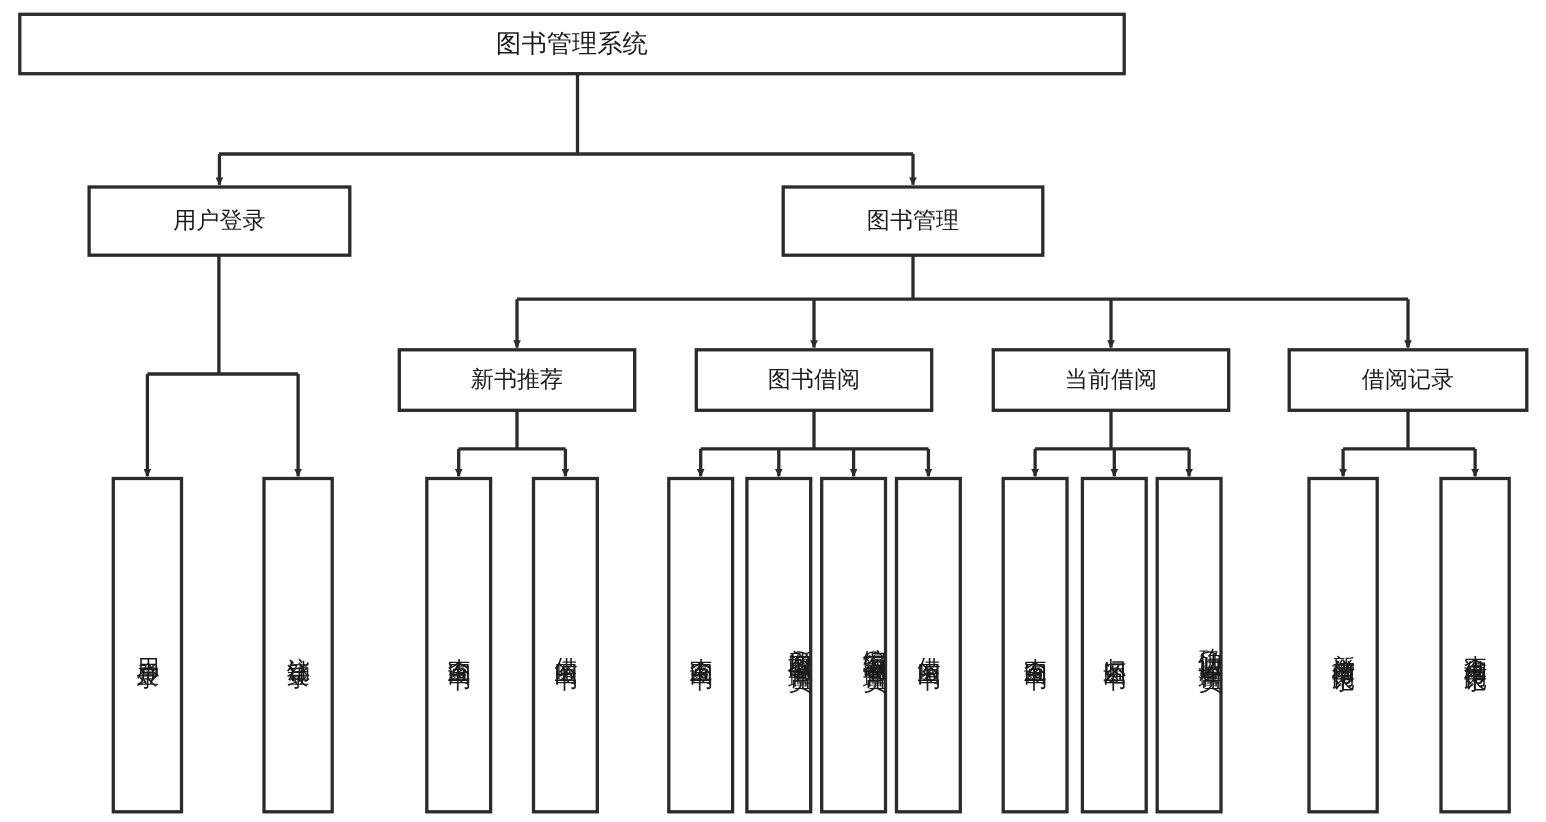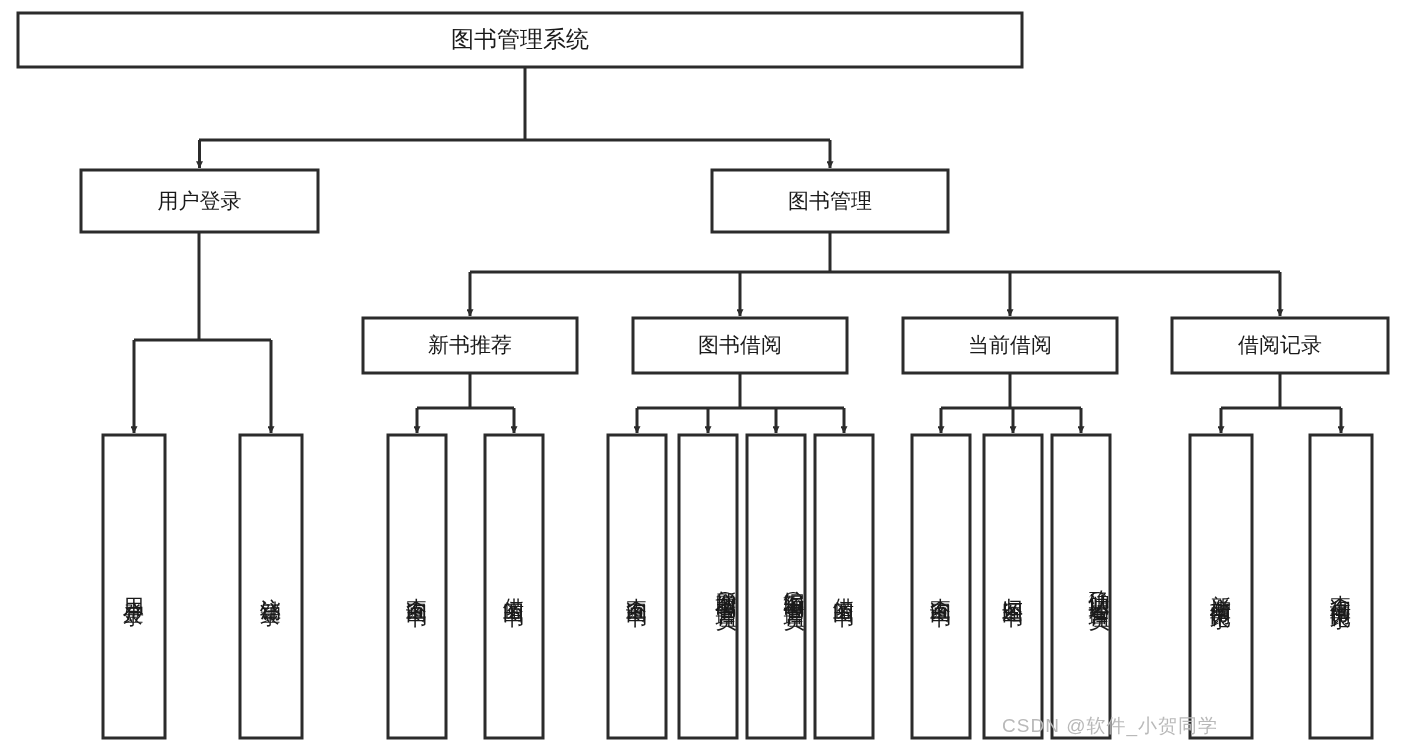--- a/index.html
+++ b/index.html
@@ -218,14 +218,13 @@
       <div class="vlabel" style="left: 679px; top: 445px; width: 58px; height: 283px;">新增图书（管理员）</div>
       <div class="vlabel" style="left: 747px; top: 445px; width: 58px; height: 283px;">编辑图书（管理员）</div>
       <div class="vlabel centered" style="left: 815px; top: 445px; width: 58px; height: 283px;">借阅图书</div>
       <div class="vlabel centered" style="left: 912px; top: 445px; width: 58px; height: 283px;">查询图书</div>
       <div class="vlabel centered" style="left: 984px; top: 445px; width: 58px; height: 283px;">归还图书</div>
       <div class="vlabel" style="left: 1052px; top: 445px; width: 58px; height: 283px;">确认归还（管理员）</div>
       <div class="vlabel centered" style="left: 1190px; top: 445px; width: 62px; height: 283px;">新增借阅记录</div>
       <div class="vlabel centered" style="left: 1310px; top: 445px; width: 62px; height: 283px;">查询借阅记录</div>
     </div>
 
-  <div id="watermark">CSDN @软件_小贺同学</div>
 </div>
 
 </body></html>

